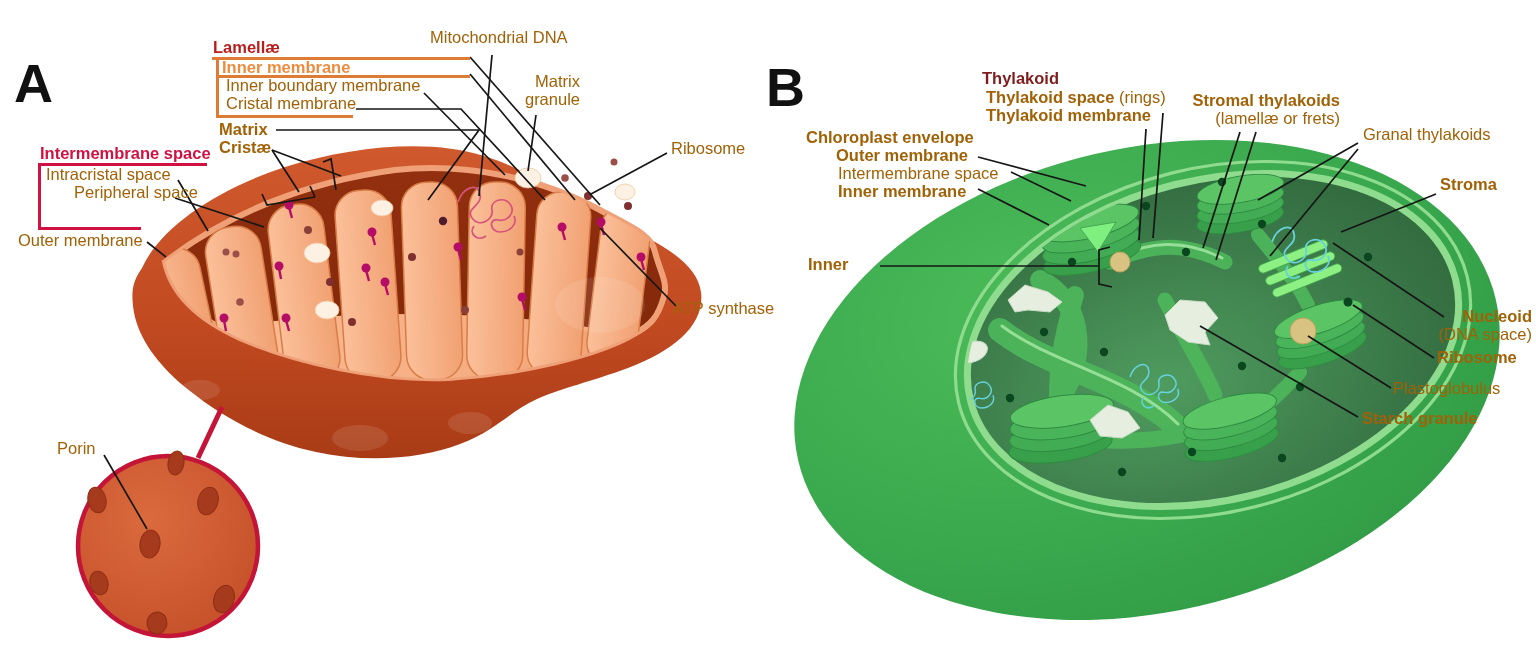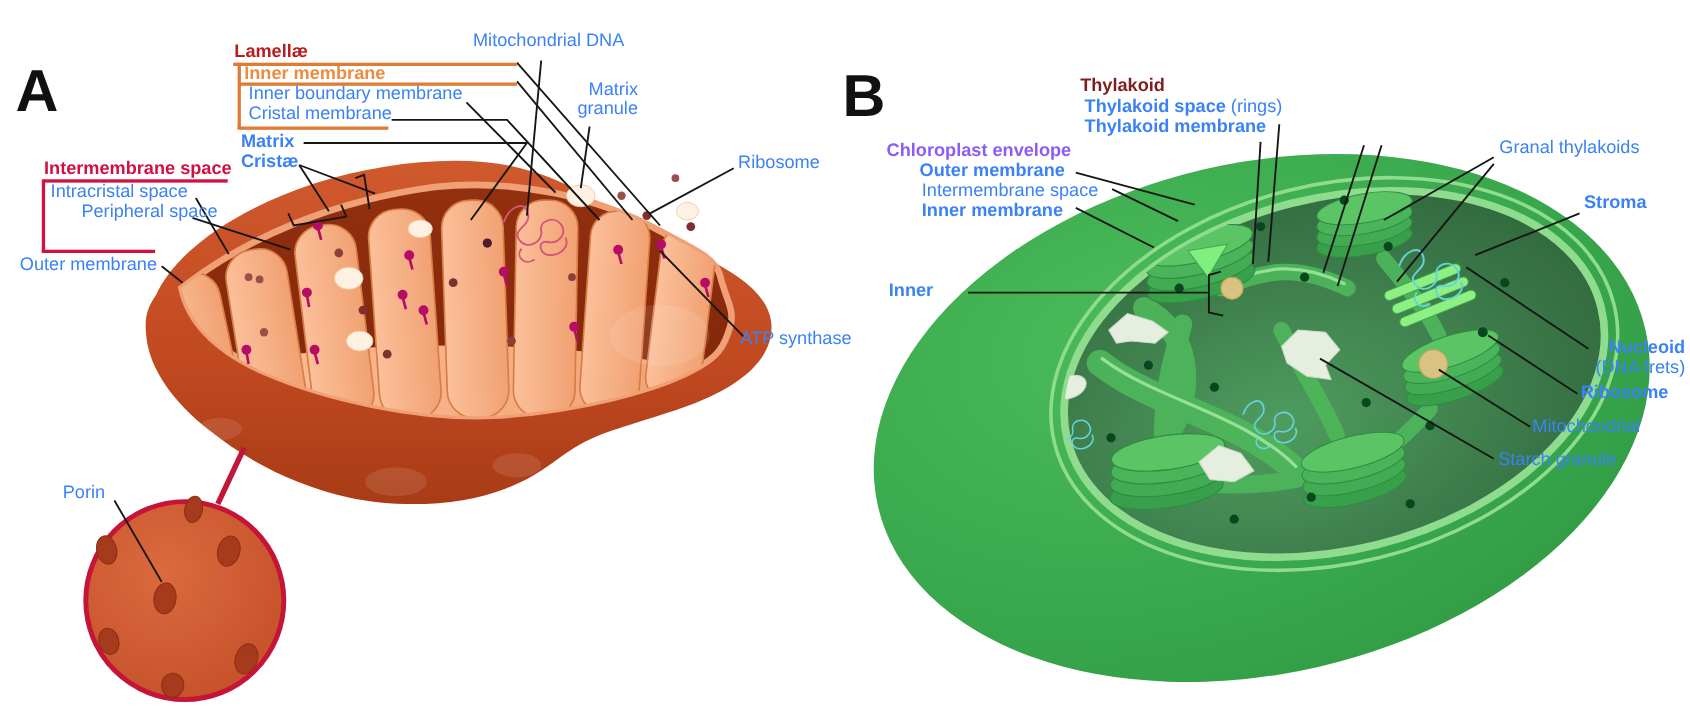--- a/index.html
+++ b/index.html
@@ -1,29 +1,29 @@
 <!DOCTYPE html>
 <html><head>
 <meta charset="utf-8">
 <style>
   html,body{margin:0;padding:0;background:#fff;}
   #canvas{
     position:relative;width:1536px;height:654px;overflow:hidden;background:#fff;
     font-family:"Liberation Sans",sans-serif;
   }
   #art{position:absolute;left:0;top:0;}
-  .lbl{position:absolute;font-size:16.5px;line-height:1.09;color:#3b82f6;white-space:nowrap;}
+  .lbl{position:absolute;font-size:16.5px;line-height:1.09;color:#a16207;white-space:nowrap;}
   .b{font-weight:bold;}
   .ctr{text-align:right;white-space:normal;}
   .panel-letter{position:absolute;font-size:54px;font-weight:bold;color:#111;line-height:1;}
   .c-dkorange{color:#b91c1c;}
   .c-ltorange{color:#EC8C3E;}
   .c-red{color:#D01141;}
   .c-green{color:#7f1d1d;}
-  .c-ltgreen{color:#8b5cf6;text-align:right;}
+  .c-ltgreen{color:#a16207;text-align:right;}
   .hl{position:absolute;background:#DE7B35;}
   .hl.red{background:#D01141;}
   
   .pA-letter{left:14px;top:56px;}
   .pA-lamellae{left:213px;top:38px;}
   .pA-inner-membrane{left:222px;top:58px;}
   .pA-inner-boundary{left:226px;top:76px;}
   .pA-cristal{left:226px;top:94px;}
   .pA-matrix{left:219px;top:120px;}
   .pA-cristae{left:219px;top:138px;}
@@ -45,21 +45,21 @@
   .pB-granal{left:1363px;top:125px;}
   .pB-envelope{left:806px;top:128px;}
   .pB-outer-mem{left:836px;top:146px;}
   .pB-intermem{left:838px;top:164px;}
   .pB-inner-mem{left:838px;top:182px;}
   .pB-stroma{left:1440px;top:175px;text-align:center;}
   .pB-granum{left:808px;top:255px;}
   .pB-nucleoid{left:1436px;top:307px;width:96px;}
   .pB-ribosome{left:1437px;top:348px;}
   .pB-plastoglobulus{left:1393px;top:379px;}
-  .pB-starch{left:1362px;top:409px;}
+  .pB-starch{left:1362px;top:409px;font-weight:bold;}
 </style>
 </head>
 <body>
 
 <div id="canvas">
 
   <svg id="art" width="1536" height="654" viewBox="0 0 1536 654">
     <defs>
       <linearGradient id="gBean" x1="0" y1="140" x2="0" y2="470" gradientUnits="userSpaceOnUse">
         <stop offset="0" stop-color="#D05A2E"></stop>
@@ -361,25 +361,26 @@
   <div class="lbl pA-mito-dna">Mitochondrial DNA</div>
   <div class="lbl ctr pA-matrix-granule">Matrix granule</div>
   <div class="lbl pA-ribosome">Ribosome</div>
   <div class="lbl pA-atp">ATP synthase</div>
   <div class="lbl pA-porin">Porin</div>
 
   <div class="panel-letter pB-letter">B</div>
   <div class="lbl b c-green pB-thylakoid">Thylakoid</div>
   <div class="lbl pB-thylakoid-space"><span class="b">Thylakoid space</span><span> (rings)</span></div>
   <div class="lbl b pB-thylakoid-membrane">Thylakoid membrane</div>
+  <div class="lbl ctr pB-stromal"><span class="b">Stromal thylakoids</span><br><span>(lamellæ or frets)</span></div>
   <div class="lbl pB-granal">Granal thylakoids</div>
   <div class="lbl b c-ltgreen pB-envelope">Chloroplast envelope</div>
   <div class="lbl b pB-outer-mem">Outer membrane</div>
   <div class="lbl pB-intermem">Intermembrane space</div>
   <div class="lbl b pB-inner-mem">Inner membrane</div>
   <div class="lbl b pB-stroma">Stroma</div>
   <div class="lbl b pB-granum">Inner</div>
-  <div class="lbl ctr pB-nucleoid"><span class="b">Nucleoid</span><br><span>(DNA frets)</span></div>
+  <div class="lbl ctr pB-nucleoid"><span class="b">Nucleoid</span><br><span>(DNA space)</span></div>
   <div class="lbl b pB-ribosome">Ribosome</div>
-  <div class="lbl pB-plastoglobulus">Mitochondrial</div>
+  <div class="lbl pB-plastoglobulus">Plastoglobulus</div>
   <div class="lbl pB-starch">Starch granule</div>
 
 </div>
 
 </body></html>

